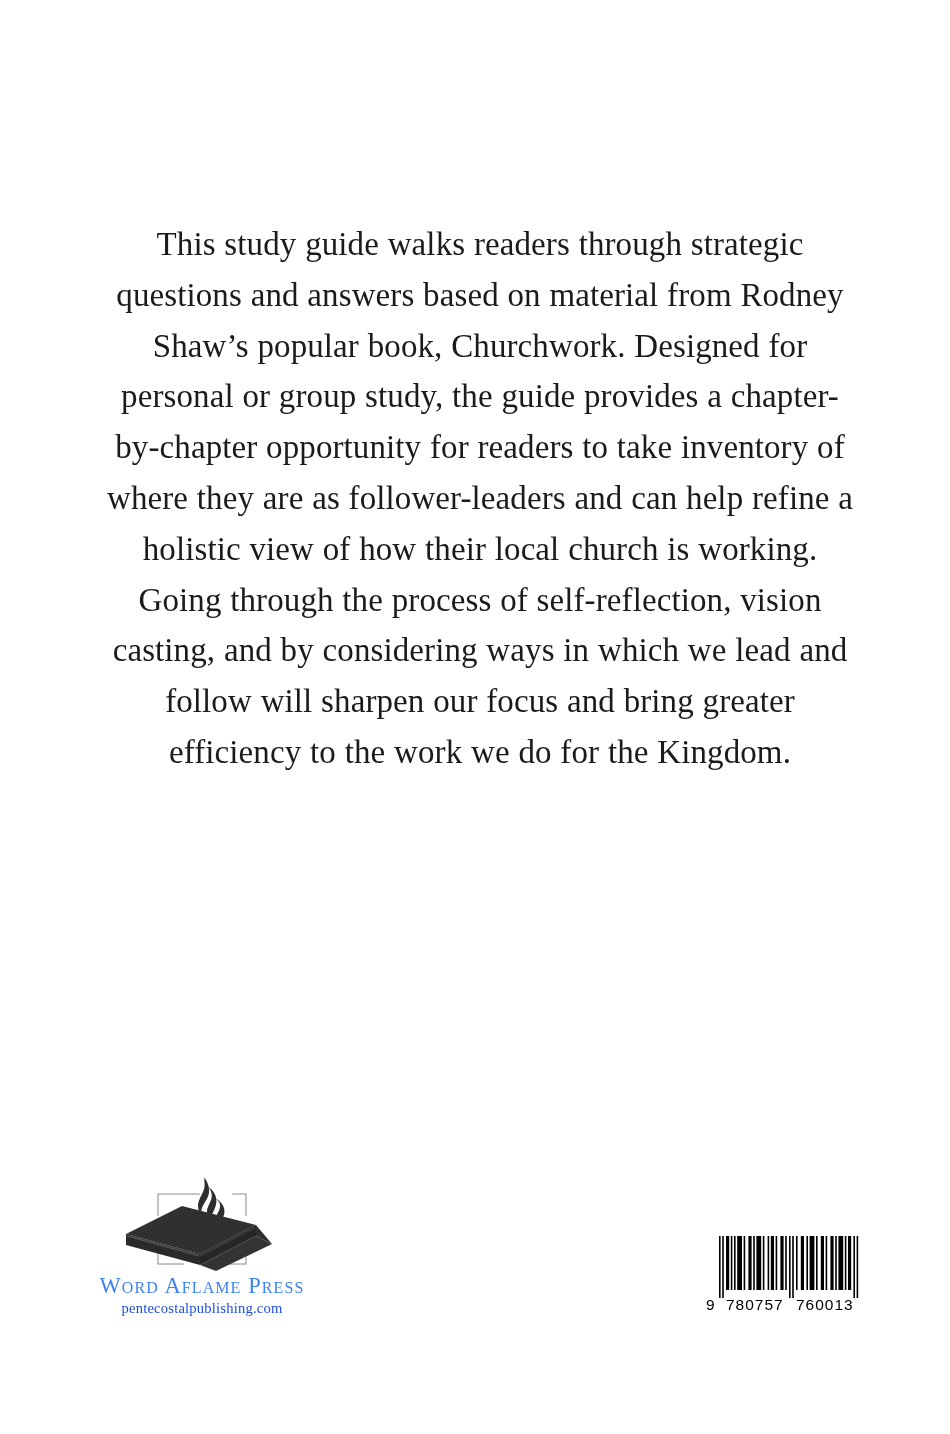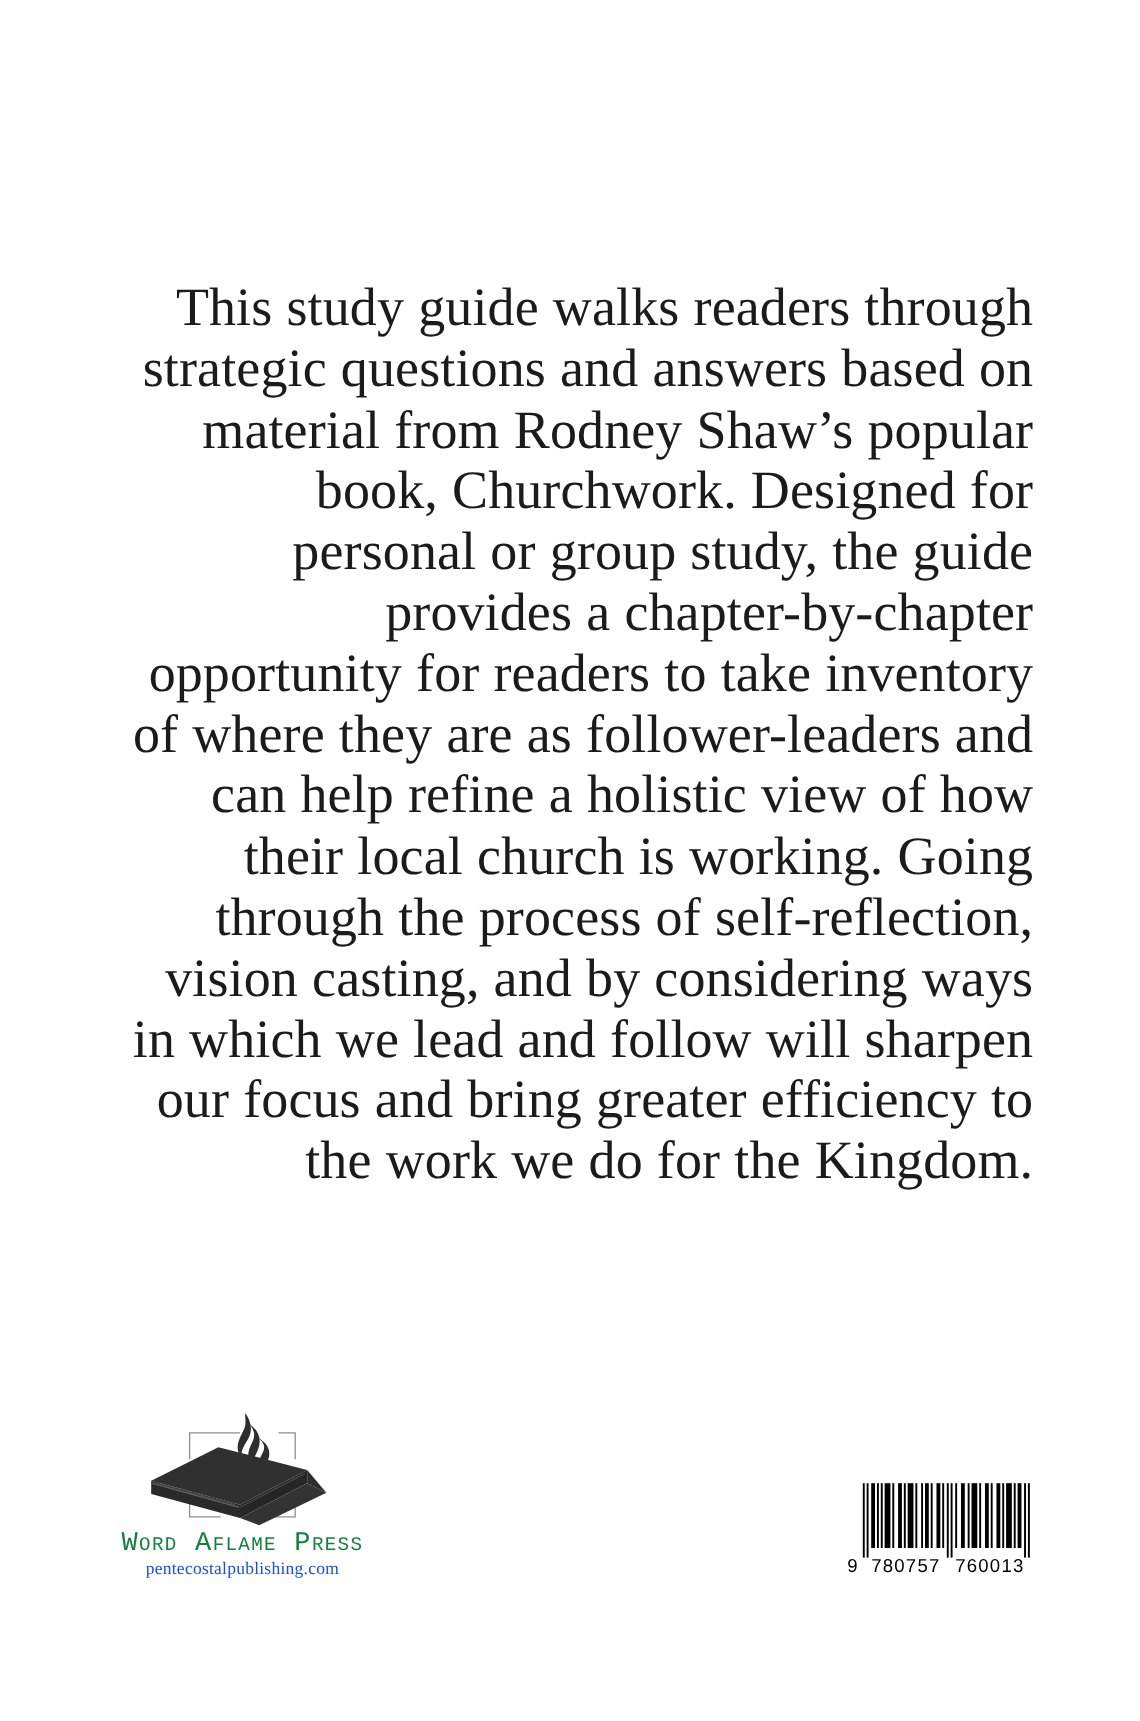--- a/index.html
+++ b/index.html
@@ -22,24 +22,24 @@
     inset: 0;
     background: #ffffff;
   }
 
   
   .blurb {
     position: absolute;
     left: 99px;
     top: 186px;
     width: 762px;
-    font-size: 45px;
+    font-size: 33px;
     line-height: 50.8px;
     color: #1b1b1b;
-    text-align: right;
+    text-align: center;
     letter-spacing: 0.1px;
     word-spacing: 0.4px;
     font-weight: 400;
   }
 
   
   .publisher {
     position: absolute;
     left: 96px;
     top: 1172px;
@@ -51,25 +51,25 @@
     width: 212px;
     height: 104px;
     margin: 0 auto;
   }
   .logo-svg {
     display: block;
     width: 212px;
     height: 104px;
   }
   .publisher-name {
-    font-family: Liberation Mono, monospace;
+    font-family: Liberation Serif, serif;
     font-size: 22.5px;
     font-variant: small-caps;
     letter-spacing: 1.1px;
-    color: #15803d;
+    color: #3b82f6;
     line-height: 1.08;
     white-space: nowrap;
     margin-top: -2px;
   }
   .publisher-site {
     font-family: "Liberation Serif", "DejaVu Serif", serif;
     font-size: 14.6px;
     letter-spacing: 0.2px;
     color: #1d4ed8;
     line-height: 1.15;

